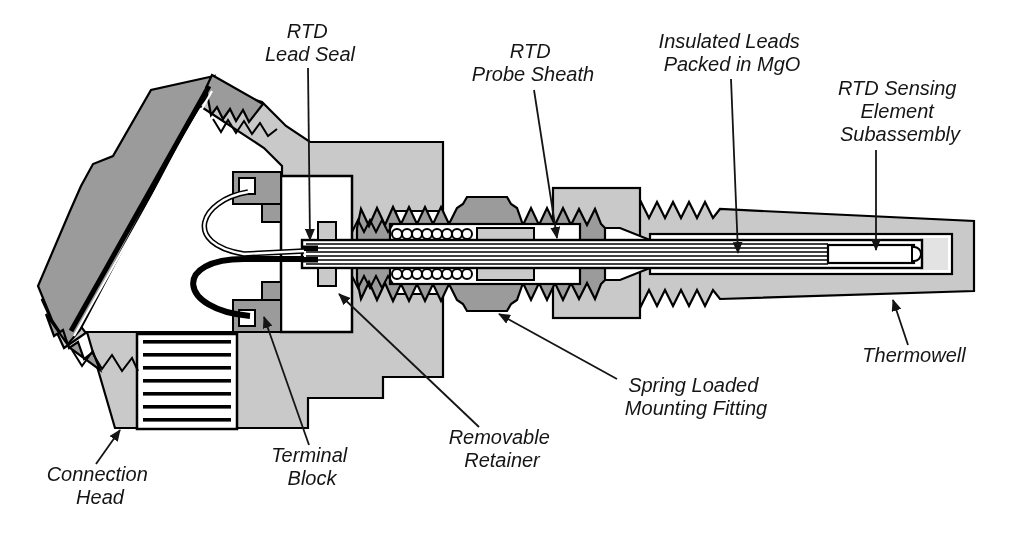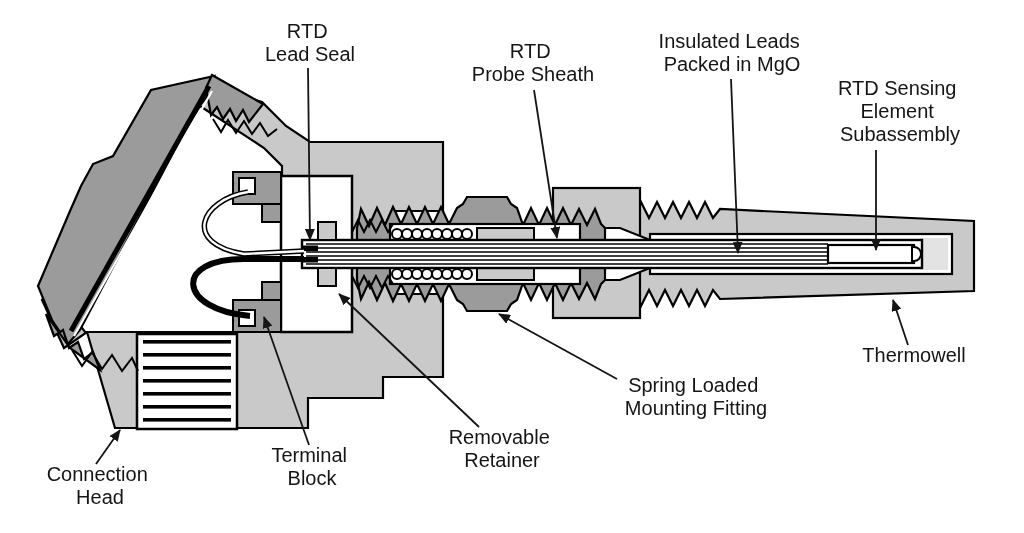--- a/index.html
+++ b/index.html
@@ -2,20 +2,21 @@
 <html><head>
 <meta charset="utf-8">
 <style>
   html,body { margin:0; padding:0; background:#ffffff; }
   .stage {
     position:relative;
     width:1024px; height:533px;
     background:#ffffff;
     font-family:"Liberation Sans", sans-serif;
     overflow:hidden;
+    font-style:italic;
   }
   svg { position:absolute; left:0; top:0; }
   .lbl {
     font-family:"Liberation Sans", sans-serif;
     font-size:20px;
     fill:#151515;
     text-anchor:middle;
   }
   .arrow { stroke:#151515; stroke-width:1.8; fill:none; }
   .outline { stroke:#000; stroke-linejoin:miter; }

